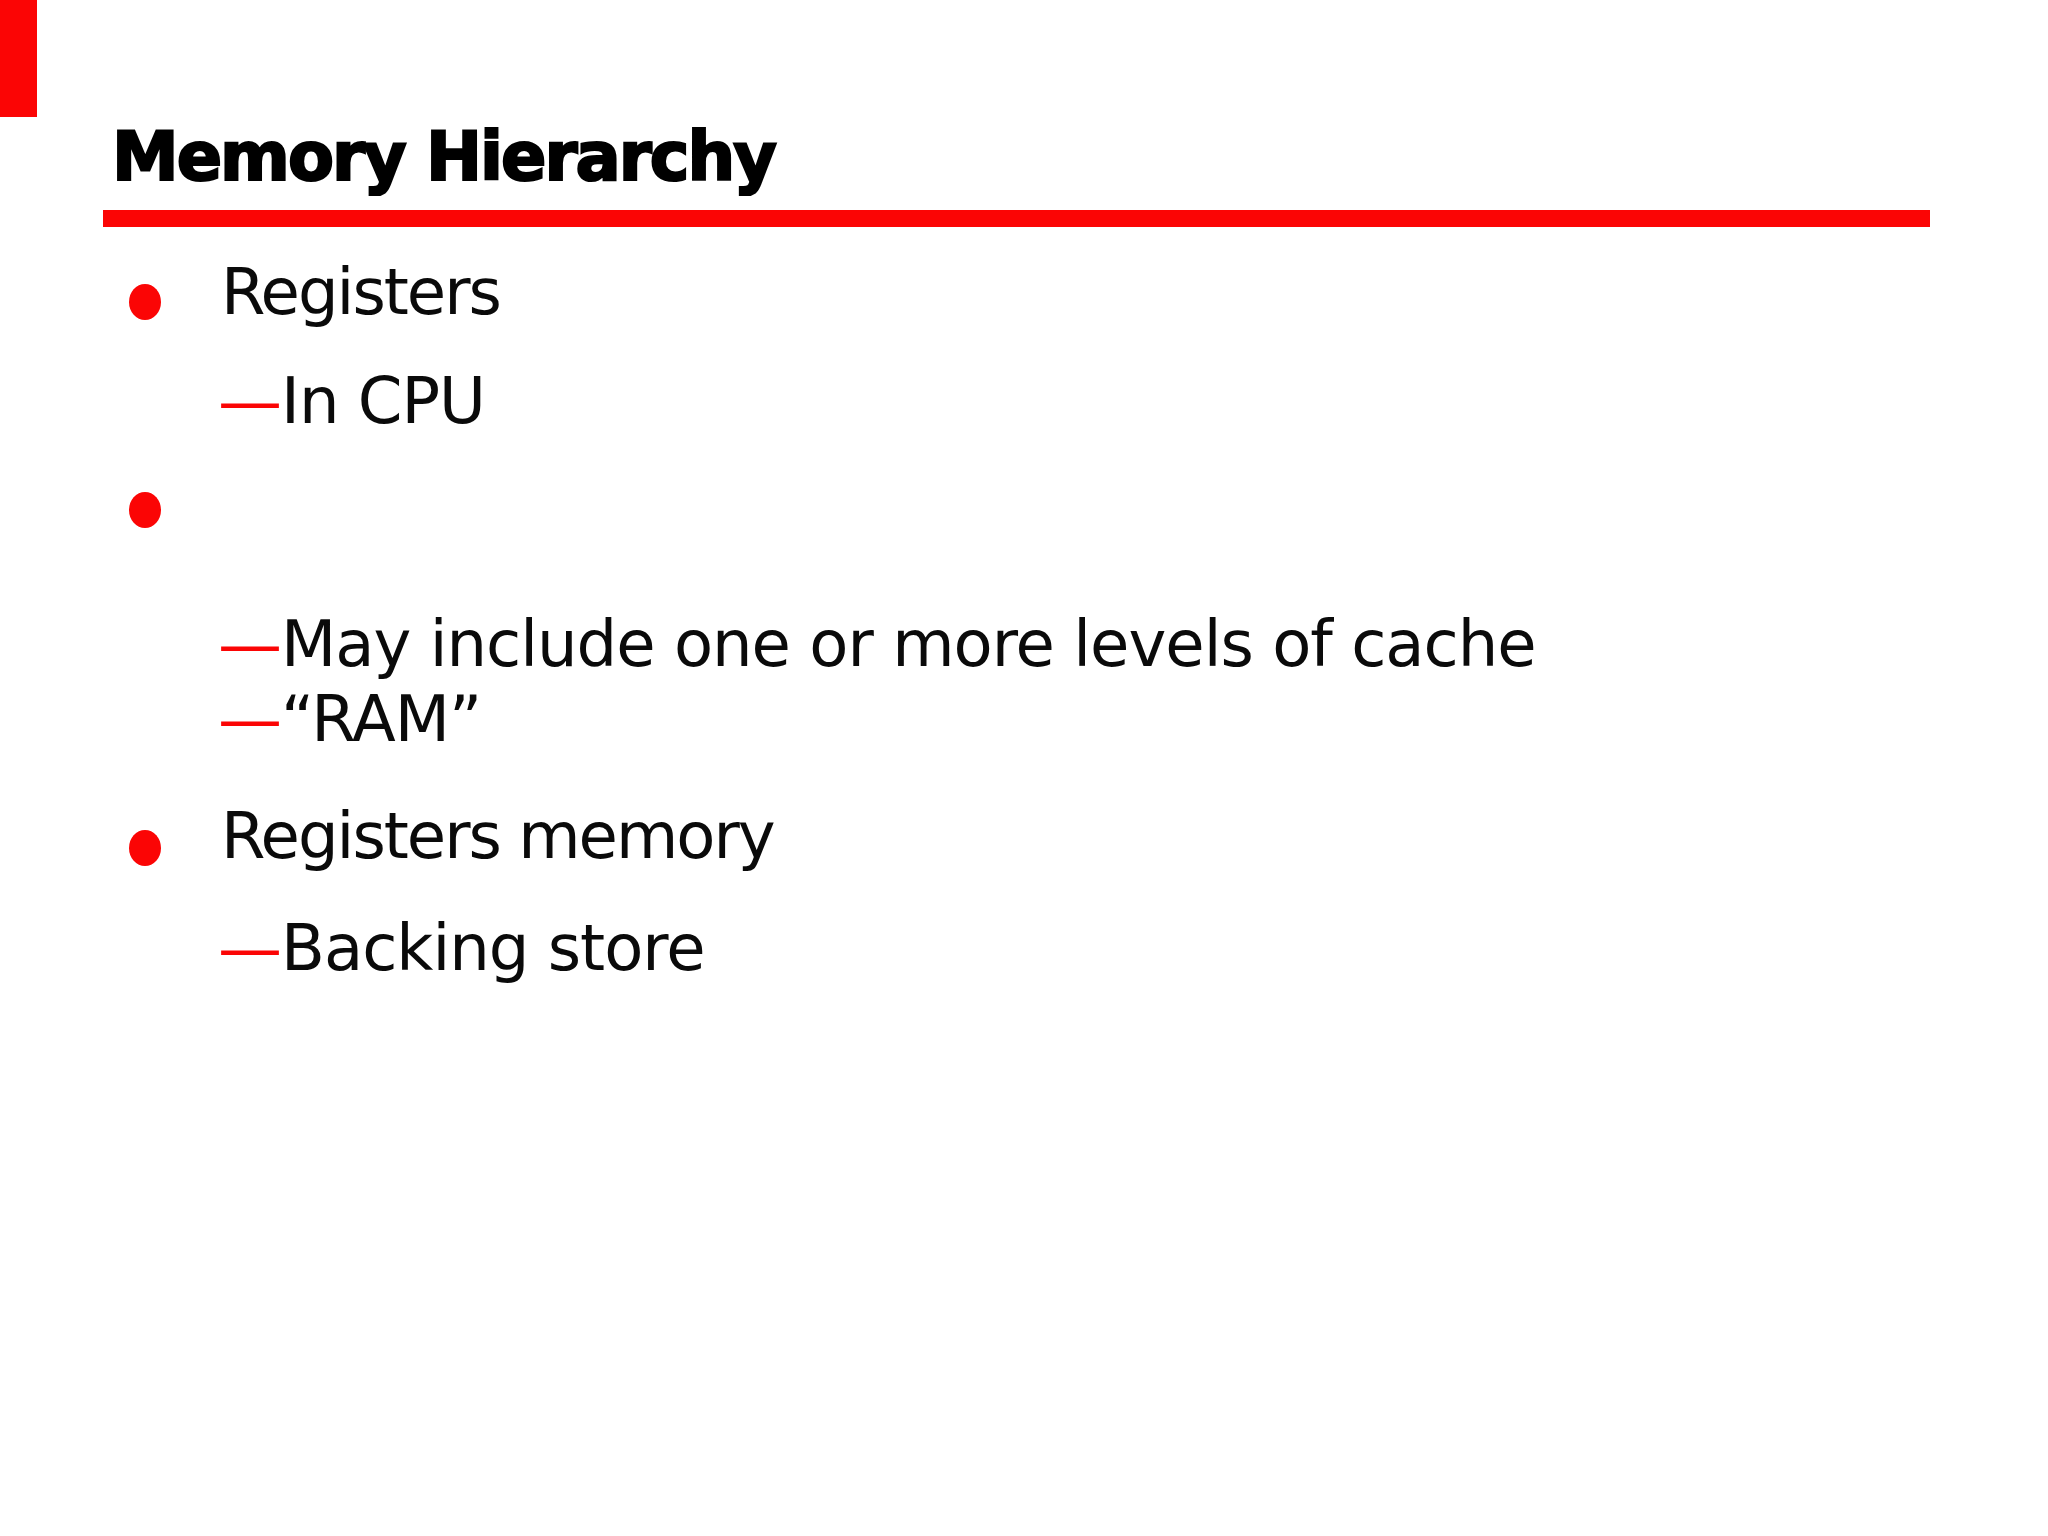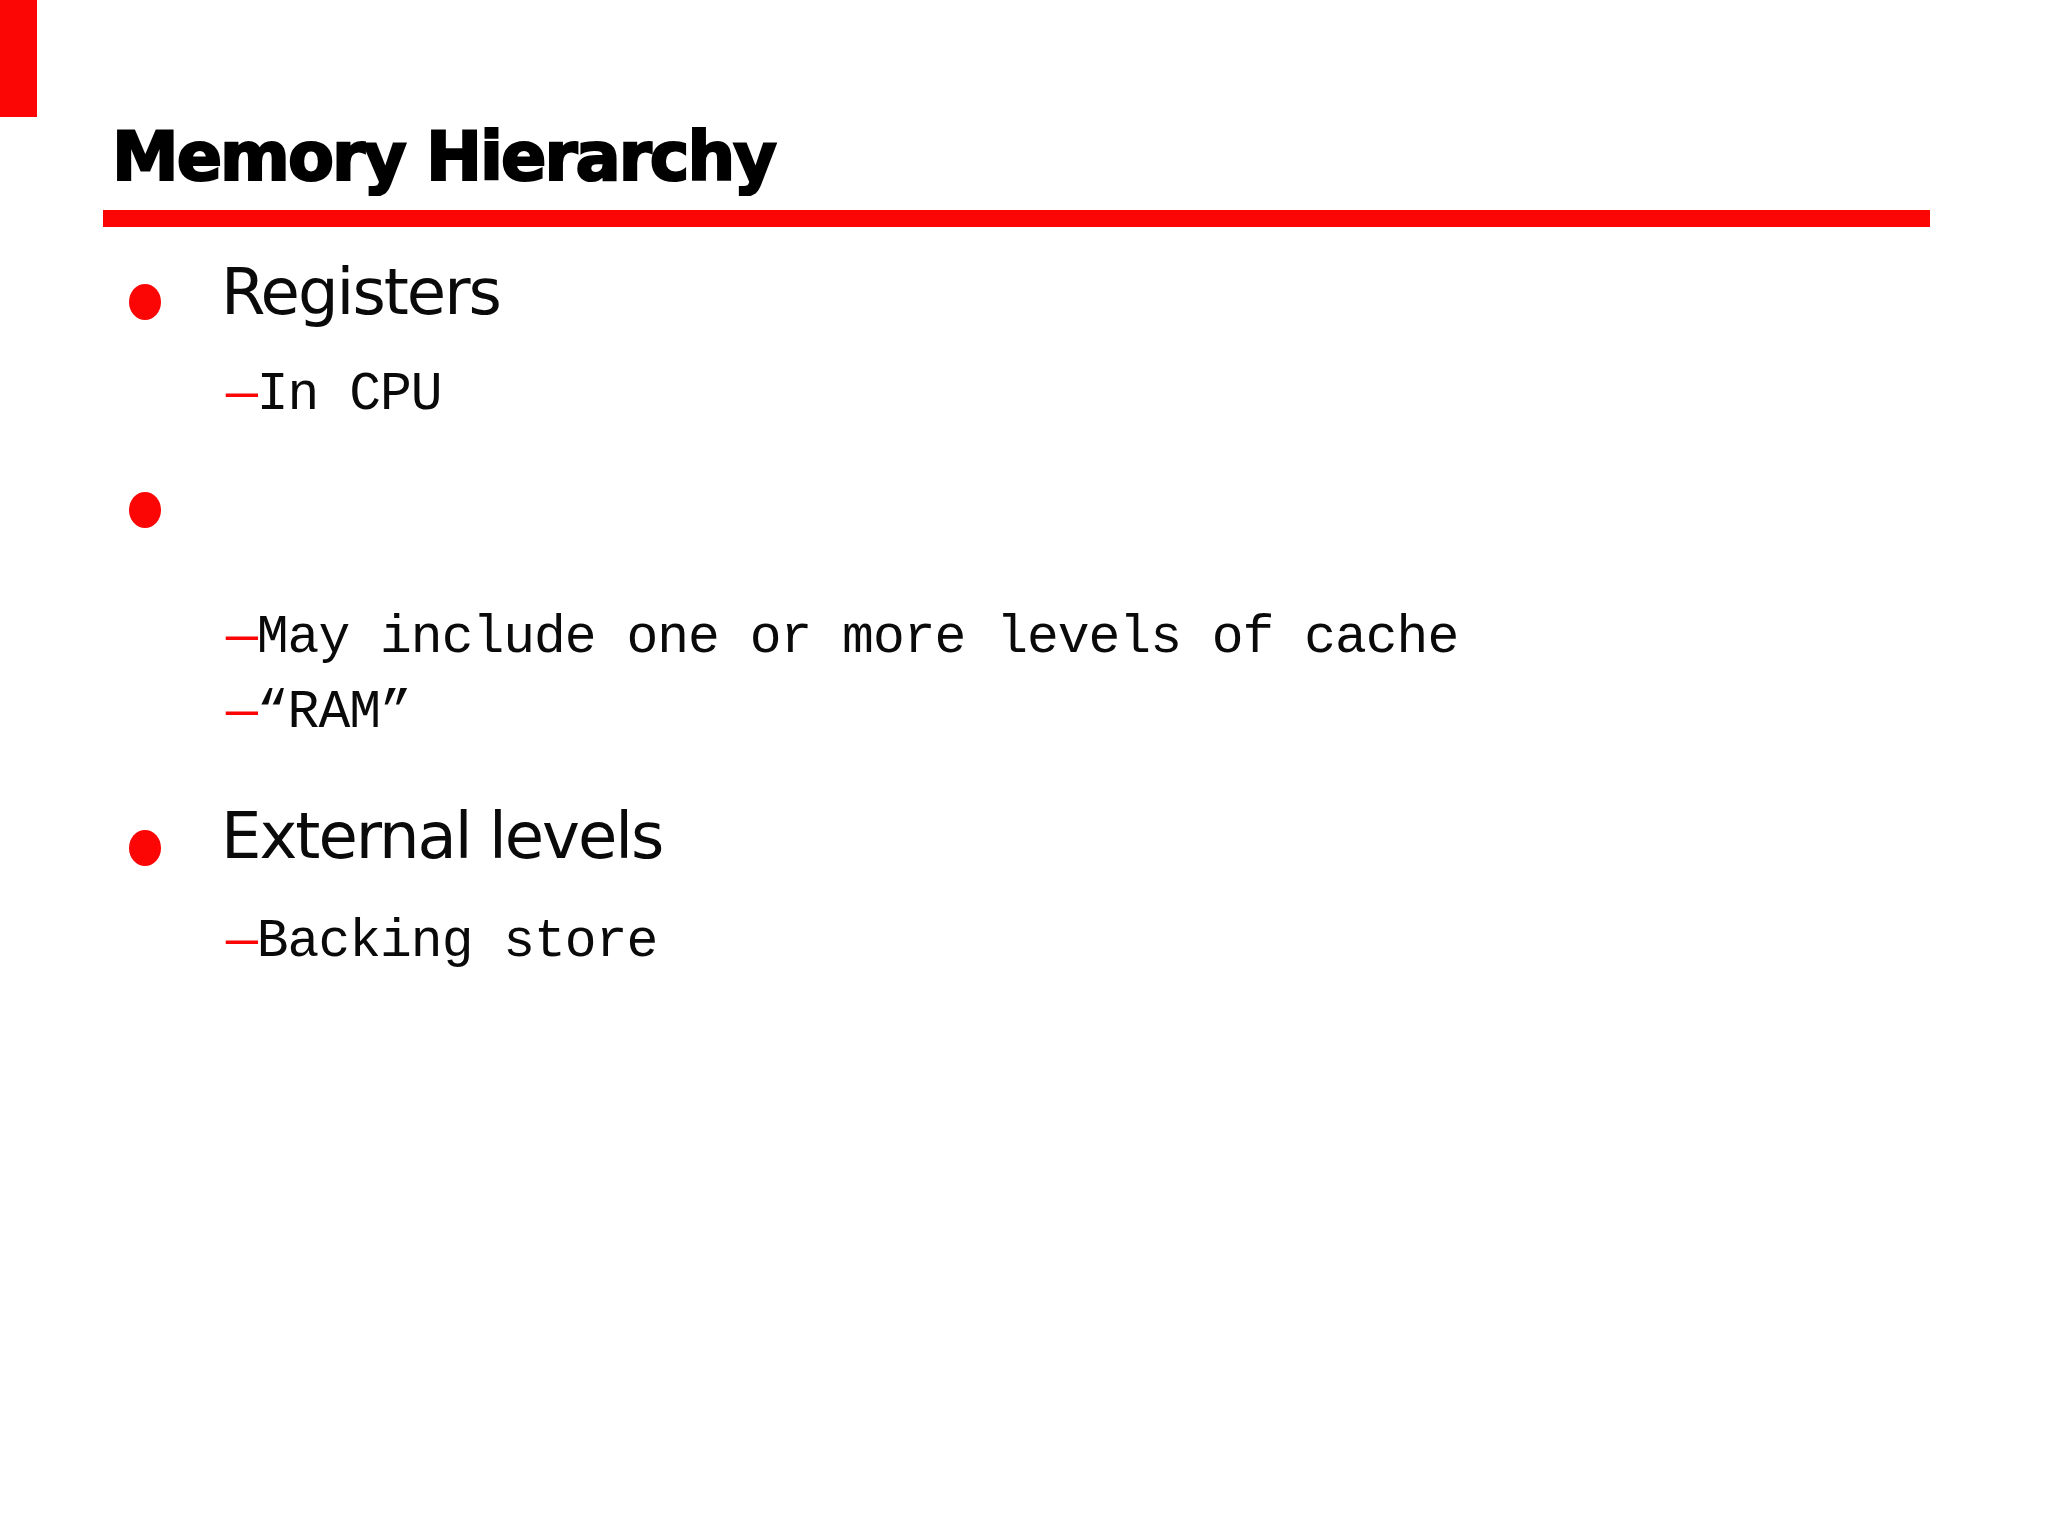--- a/index.html
+++ b/index.html
@@ -48,24 +48,23 @@
     line-height: 1;
     color: #0a0a0a;
     white-space: nowrap;
   }
   .row.l1 {
     left: 221px;
     font-size: 64px;
     letter-spacing: -2px;
   }
   .row.l2 {
-    left: 226px;
-    font-size: 53px;
+    left: 218px;
+    font-size: 64px;
     letter-spacing: -1px;
-    font-family: Liberation Mono, monospace;
   }
   .dash {
     color: #fb0505;
   }
   .bullet-dot {
     position: absolute;
     left: 129px;
     width: 32px;
     height: 36px;
     border-radius: 50%;
@@ -109,20 +108,20 @@
 
   <div class="row l2 r4">
     <span class="dash">—</span><span>May include one or more levels of cache</span>
   </div>
 
   <div class="row l2 r5">
     <span class="dash">—</span><span>“RAM”</span>
   </div>
 
   <div class="row l1 r6">
-    <span>External levels</span>
+    <span>Registers memory</span>
   </div>
 
   <div class="row l2 r7">
     <span class="dash">—</span><span>Backing store</span>
   </div>
 
 </div>
 
 </body></html>

